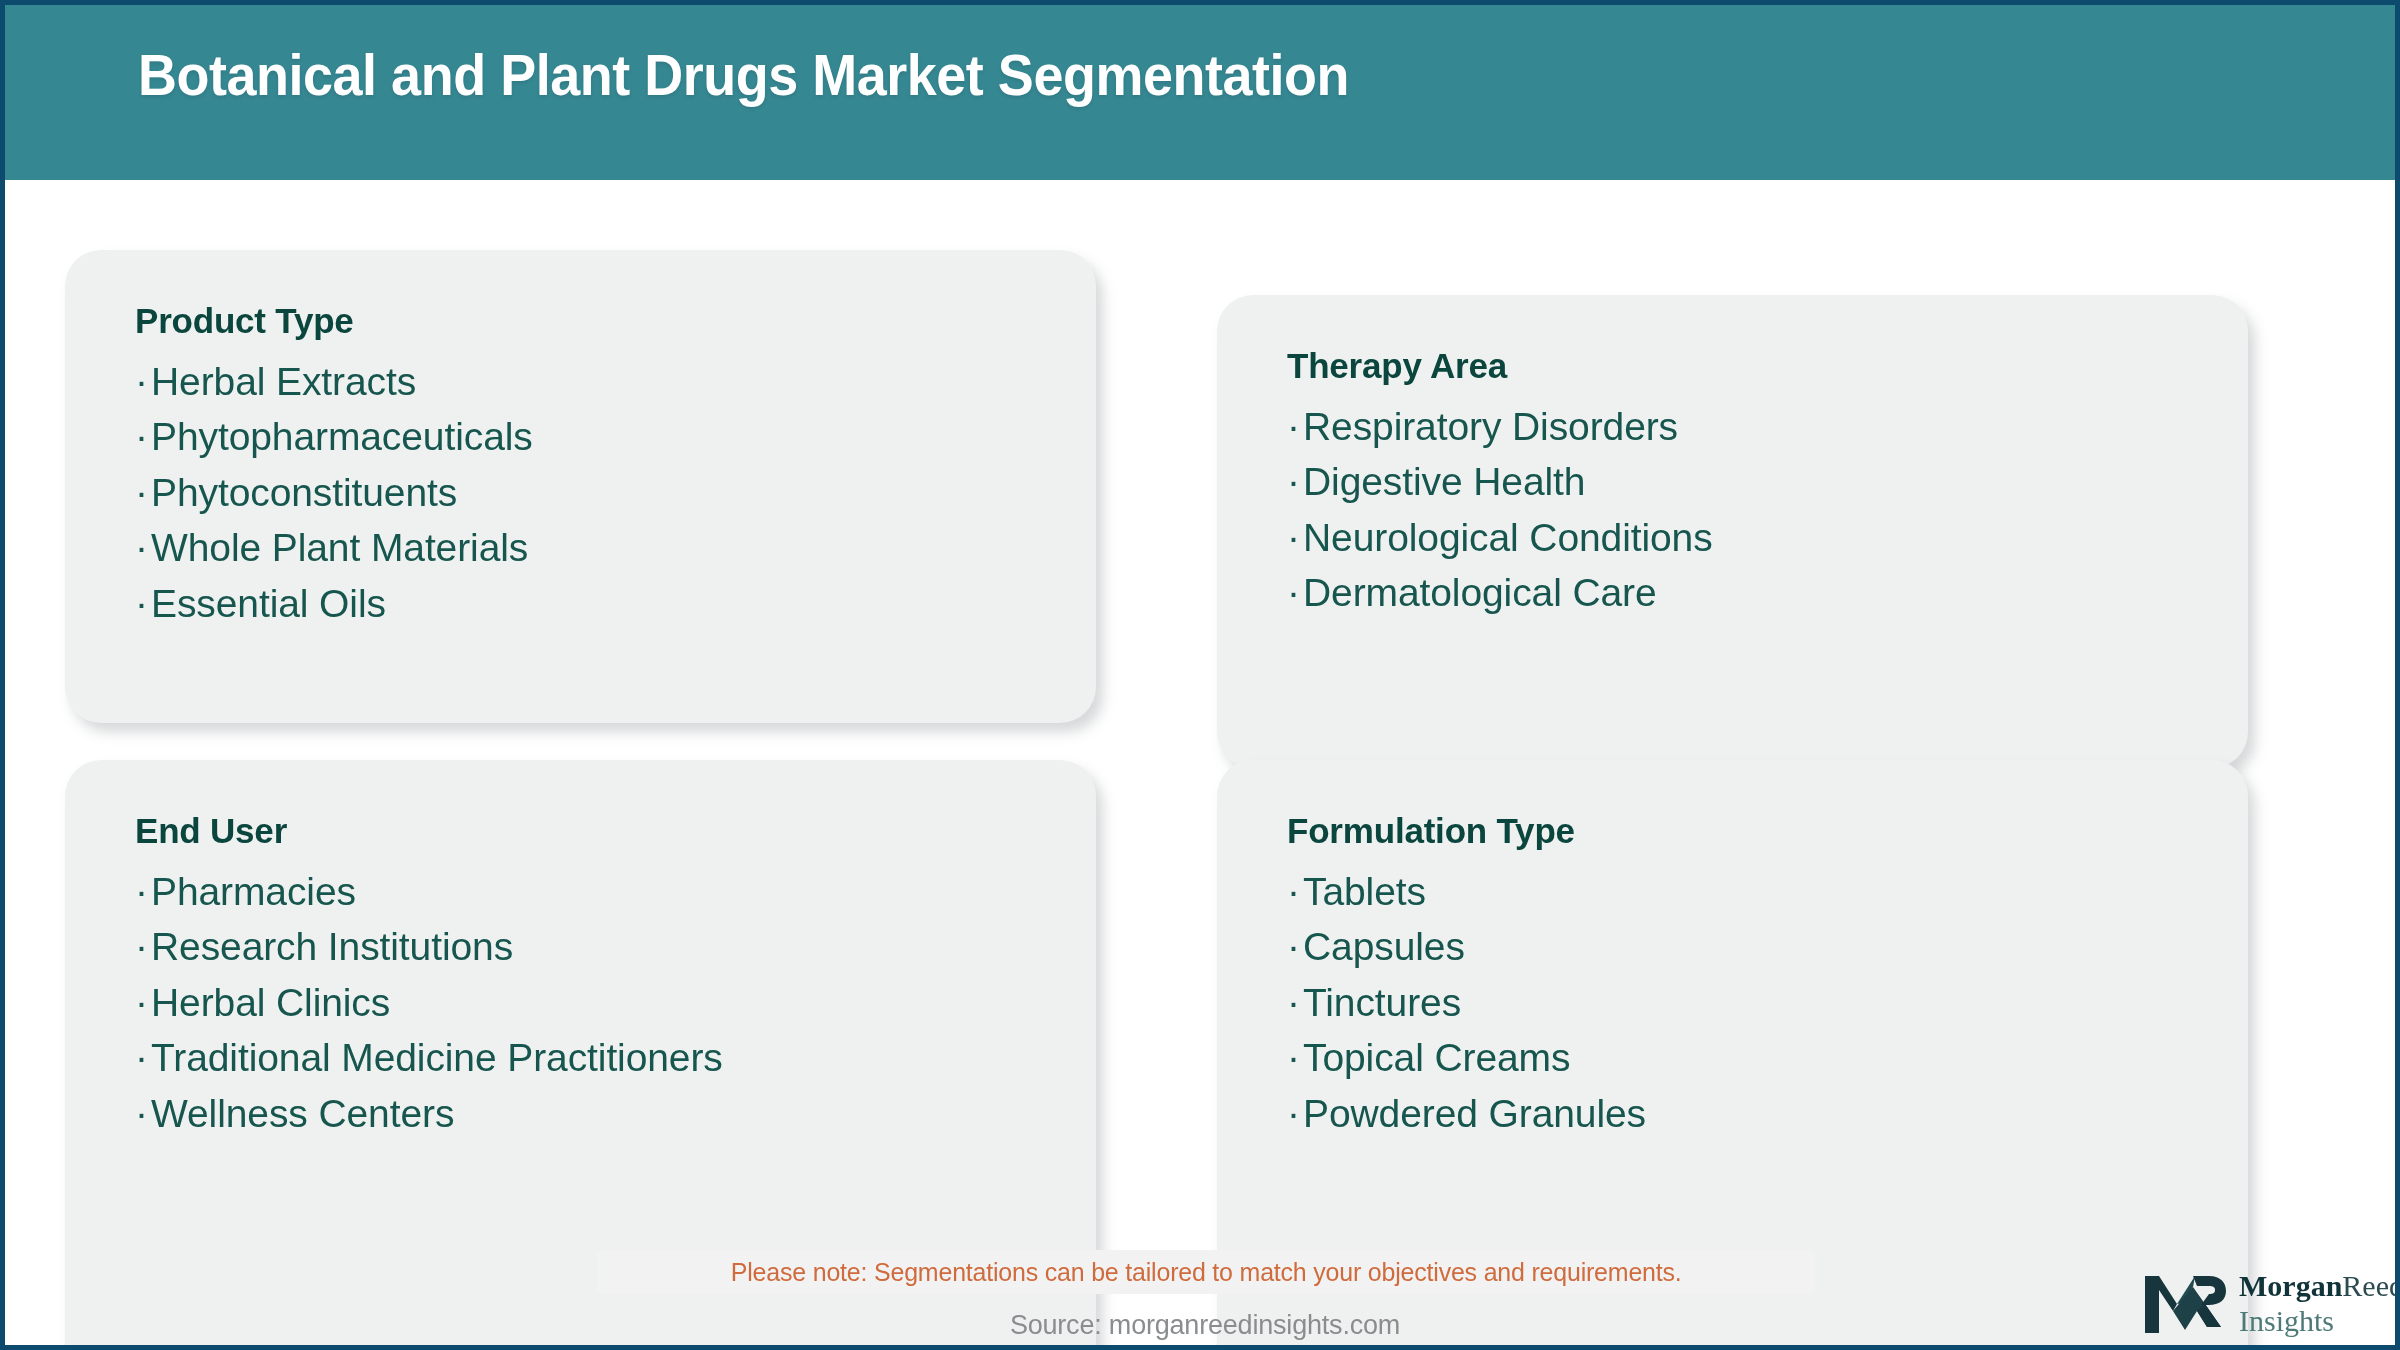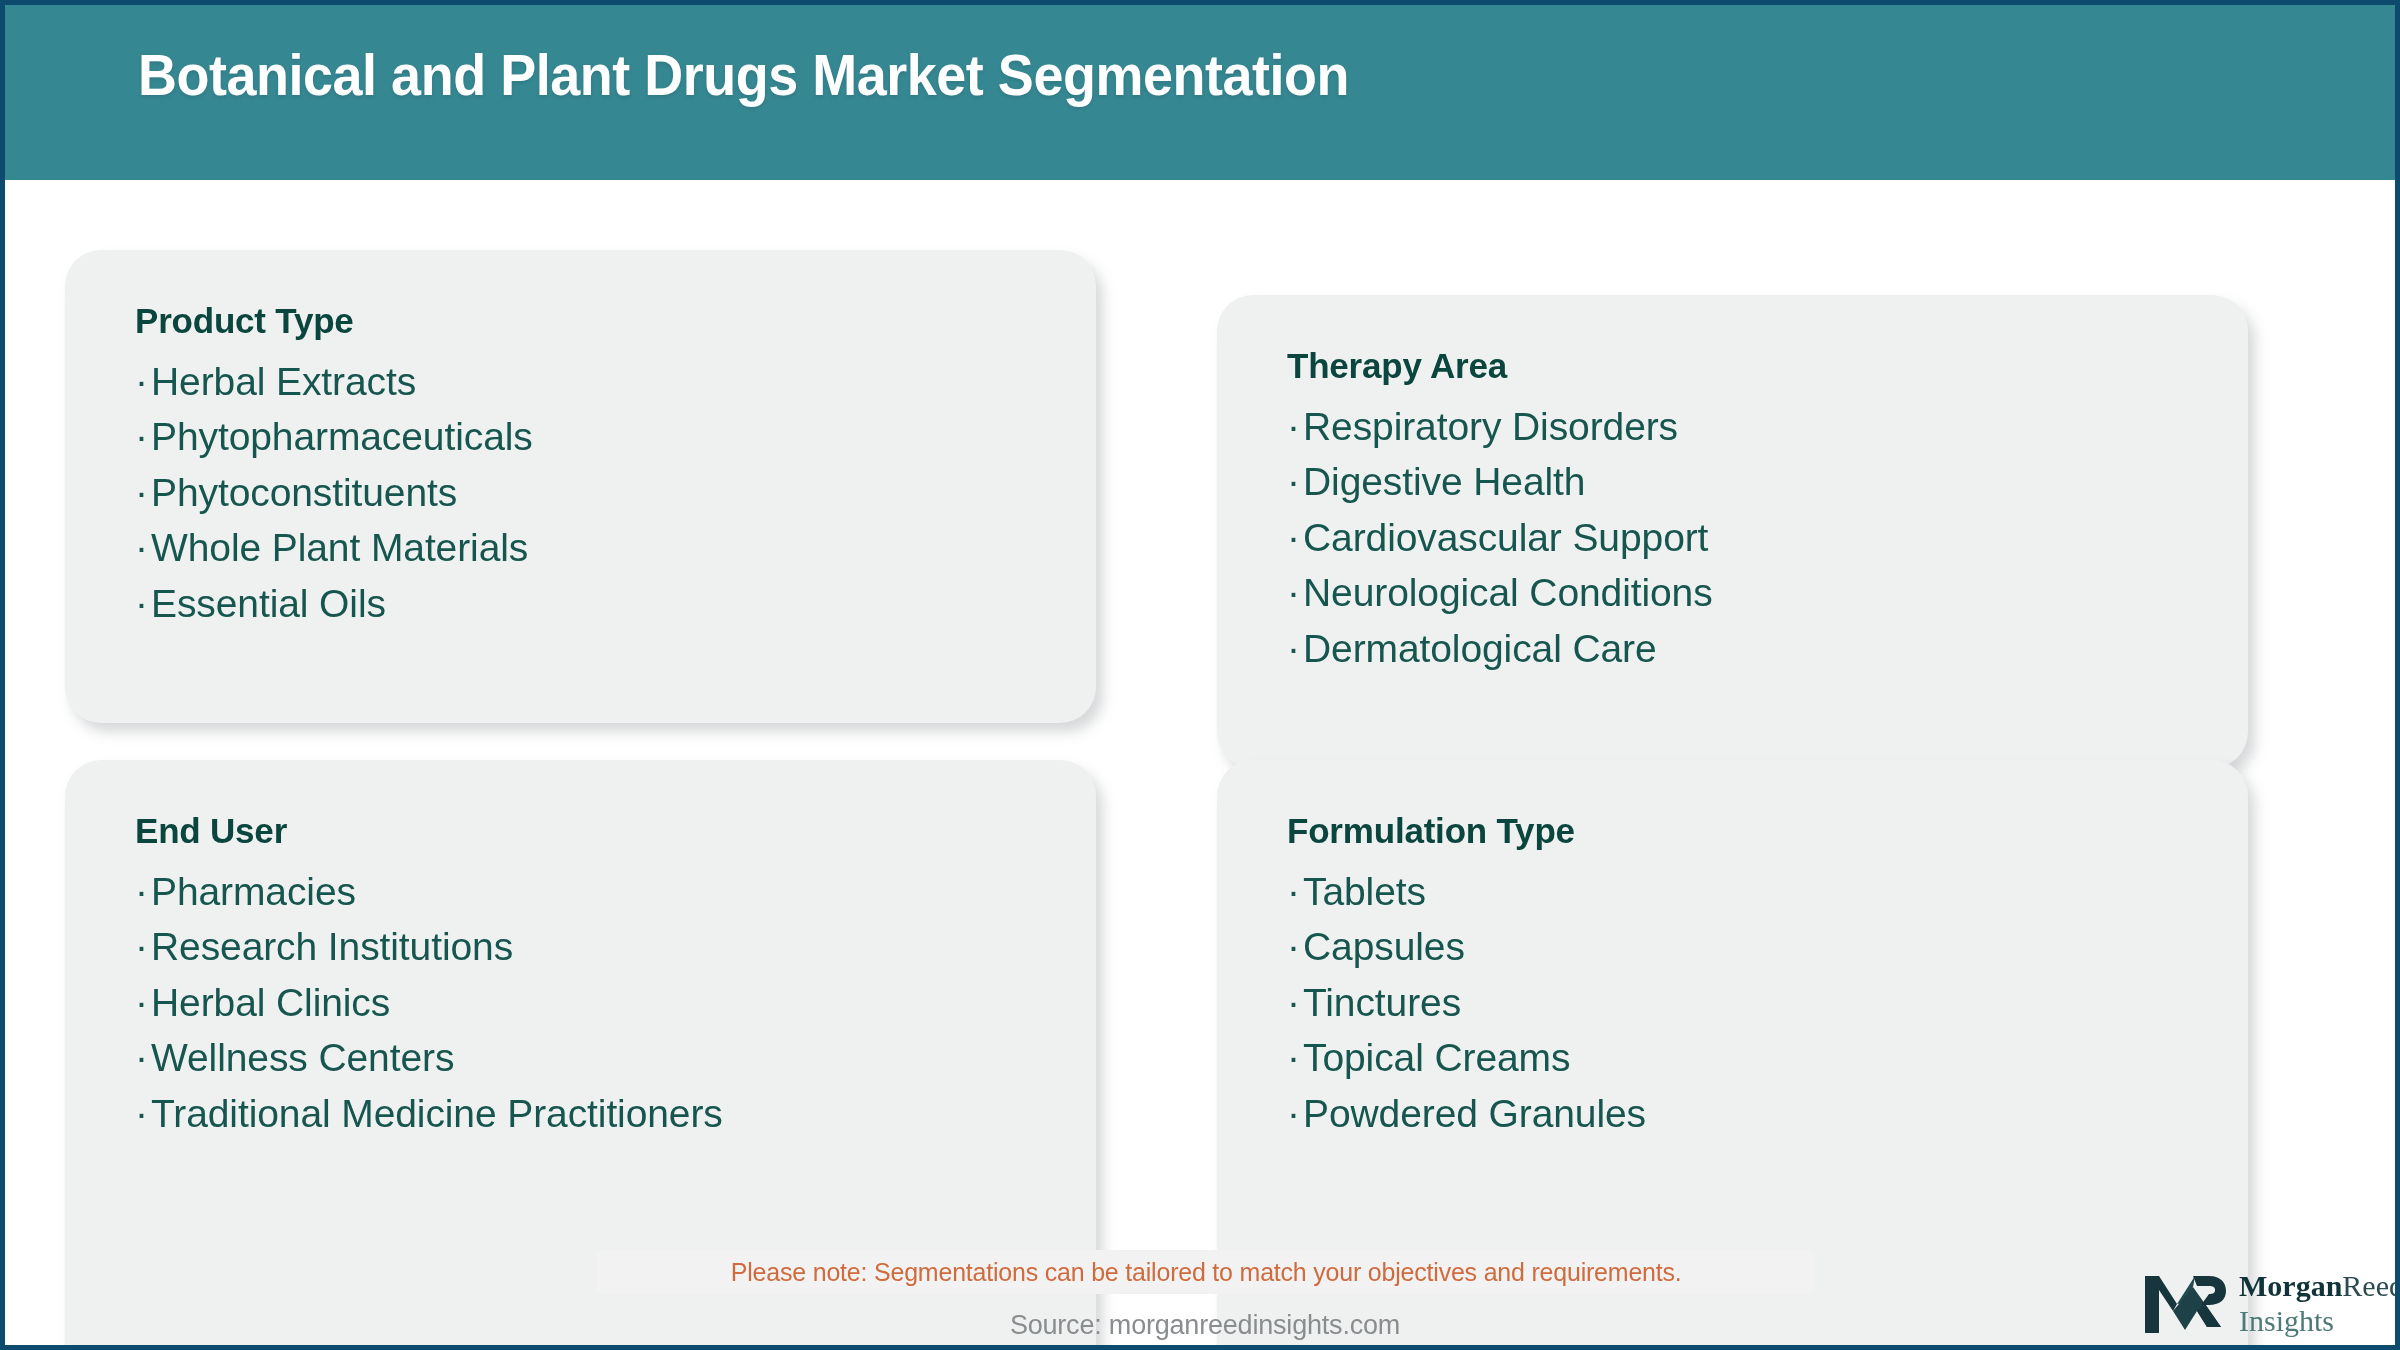--- a/index.html
+++ b/index.html
@@ -194,36 +194,35 @@
         </ul>
       </div>
     </div>
 
     <div class="card pos-tr">
       <div class="card-inner">
         <div class="card-title">Therapy Area</div>
         <ul class="card-list">
           <li><span class="bullet">·</span><span>Respiratory Disorders</span></li>
           <li><span class="bullet">·</span><span>Digestive Health</span></li>
-          <li><span class="bullet">·</span><span>Cardiovascular Support</span></li>
           <li><span class="bullet">·</span><span>Neurological Conditions</span></li>
           <li><span class="bullet">·</span><span>Dermatological Care</span></li>
         </ul>
       </div>
     </div>
 
     <div class="card pos-bl">
       <div class="card-inner">
         <div class="card-title">End User</div>
         <ul class="card-list">
           <li><span class="bullet">·</span><span>Pharmacies</span></li>
           <li><span class="bullet">·</span><span>Research Institutions</span></li>
           <li><span class="bullet">·</span><span>Herbal Clinics</span></li>
+          <li><span class="bullet">·</span><span>Traditional Medicine Practitioners</span></li>
           <li><span class="bullet">·</span><span>Wellness Centers</span></li>
-          <li><span class="bullet">·</span><span>Traditional Medicine Practitioners</span></li>
         </ul>
       </div>
     </div>
 
     <div class="card pos-br">
       <div class="card-inner">
         <div class="card-title">Formulation Type</div>
         <ul class="card-list">
           <li><span class="bullet">·</span><span>Tablets</span></li>
           <li><span class="bullet">·</span><span>Capsules</span></li>

